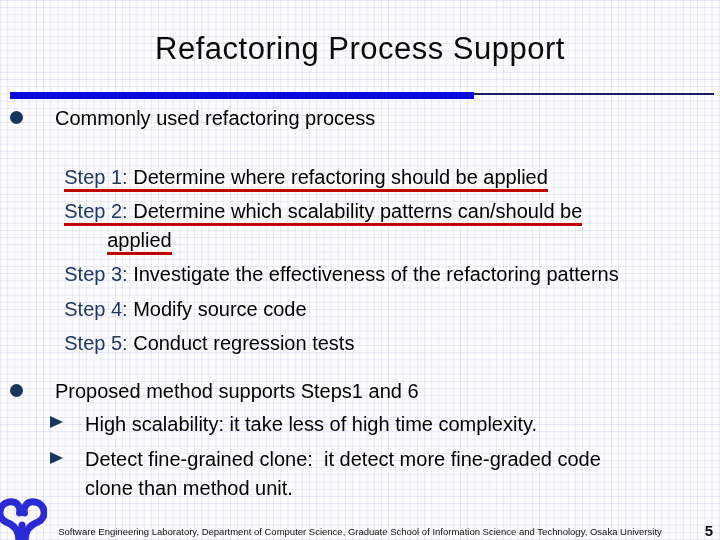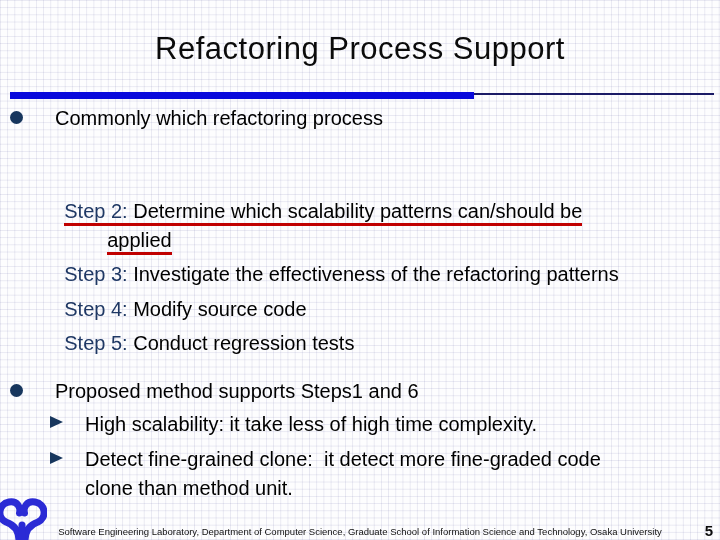--- a/index.html
+++ b/index.html
@@ -58,22 +58,25 @@
 <body>
 
 <div class="slide">
 
   <div class="title">Refactoring Process Support</div>
 
   <div class="rule-thin"></div>
   <div class="rule-thick"></div>
 
   <span class="dot" style="left:10px;top:111px;"></span>
-  <div class="line" style="left:55px;top:106px;">Commonly which refactoring process</div>
+  <div class="line" style="left:55px;top:106px;">Commonly used refactoring process</div>
 
+  <div class="line" style="left:42px;top:141px;">
+    <span class="ul"><span class="navy">Step 1:</span><span> Determine where refactoring should be applied</span></span>
+  </div>
 
   <div class="line" style="left:42px;top:175px;">
     <span class="ul"><span class="navy">Step 2:</span><span> Determine which scalability patterns can/should be</span></span>
   </div>
   <div class="line" style="left:85px;top:204px;">
     <span class="ul">applied</span>
   </div>
 
   <div class="line" style="left:42px;top:238px;">
     <span class="navy">Step 3:</span><span> Investigate the effectiveness of the refactoring patterns</span>

